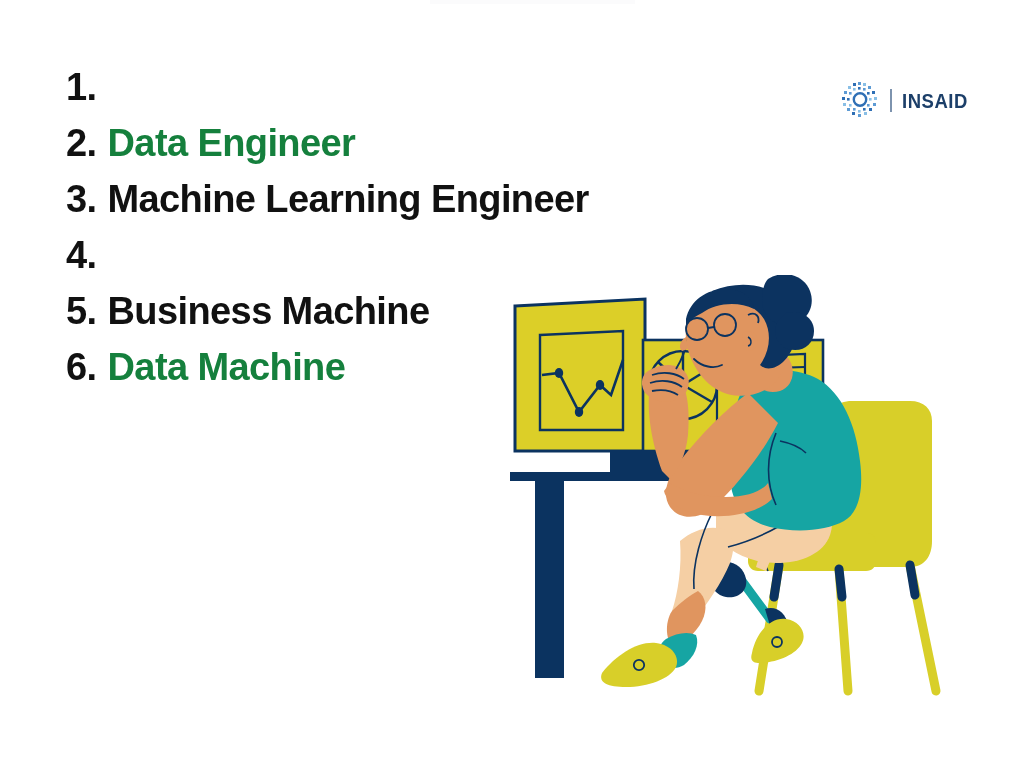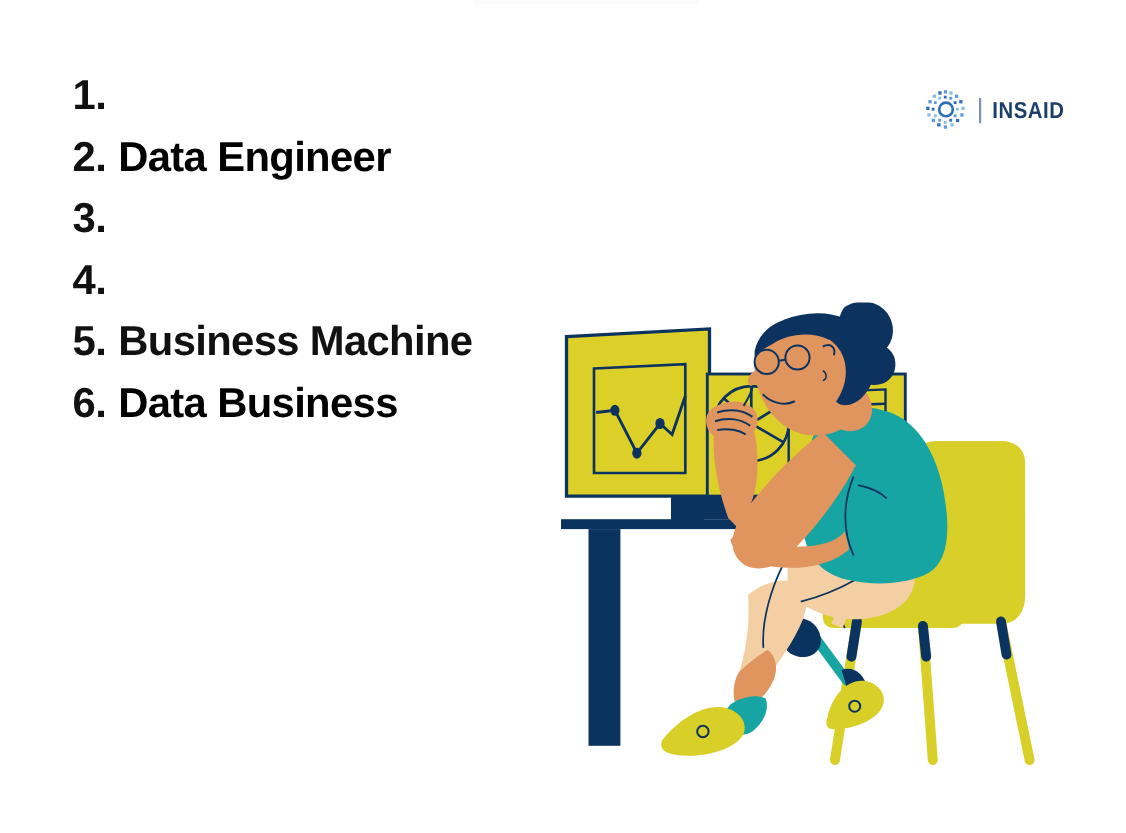--- a/index.html
+++ b/index.html
@@ -73,21 +73,21 @@
     font-weight: 700;
     font-size: 38px;
     line-height: 1;
     letter-spacing: -0.6px;
   }
   .role-num {
     color: #111111;
     margin-right: 11px;
   }
   .role-label.dark  { color: #111111; }
-  .role-label.amber { color: #000000; }
+  .role-label.amber { color: #15803d; }
 
   
   .illustration {
     position: absolute;
     left: 480px;
     top: 275px;
     width: 490px;
     height: 425px;
   }
   .illustration svg { display: block; width: 100%; height: 100%; }
@@ -148,34 +148,35 @@
       <span class="role-num">1.</span>
     </div>
 
     <div class="role-row">
       <span class="role-num">2.</span>
       <span class="role-label amber">Data Engineer</span>
     </div>
 
     <div class="role-row">
       <span class="role-num">3.</span>
+      <span class="role-label dark">Machine Learning Engineer</span>
     </div>
 
     <div class="role-row">
       <span class="role-num">4.</span>
     </div>
 
     <div class="role-row">
       <span class="role-num">5.</span>
       <span class="role-label dark">Business Machine</span>
     </div>
 
     <div class="role-row">
       <span class="role-num">6.</span>
-      <span class="role-label amber">Data Business</span>
+      <span class="role-label amber">Data Machine</span>
     </div>
 
   </div>
 
   <div class="illustration">
     <svg viewBox="0 0 490 425" aria-hidden="true">
 
       <g>
         <rect x="30" y="197" width="262" height="9" fill="#0b3360"></rect>
         <rect x="55" y="206" width="29" height="197" fill="#0b3360"></rect>

